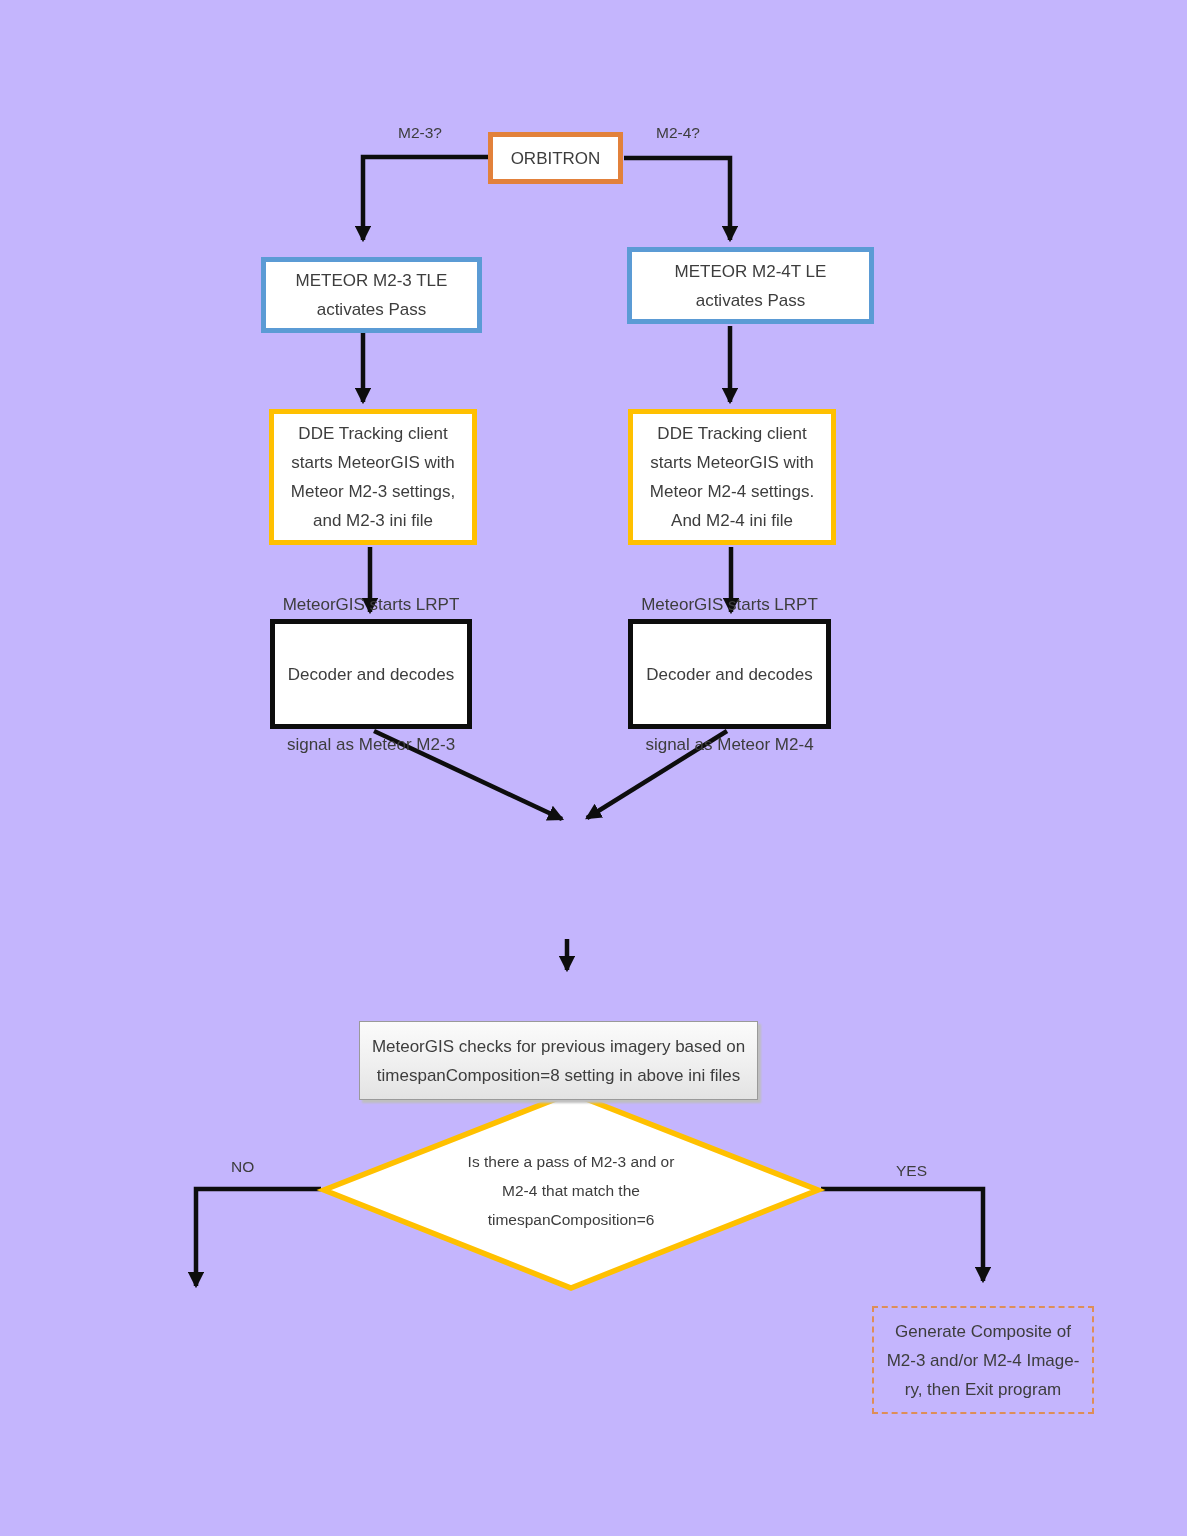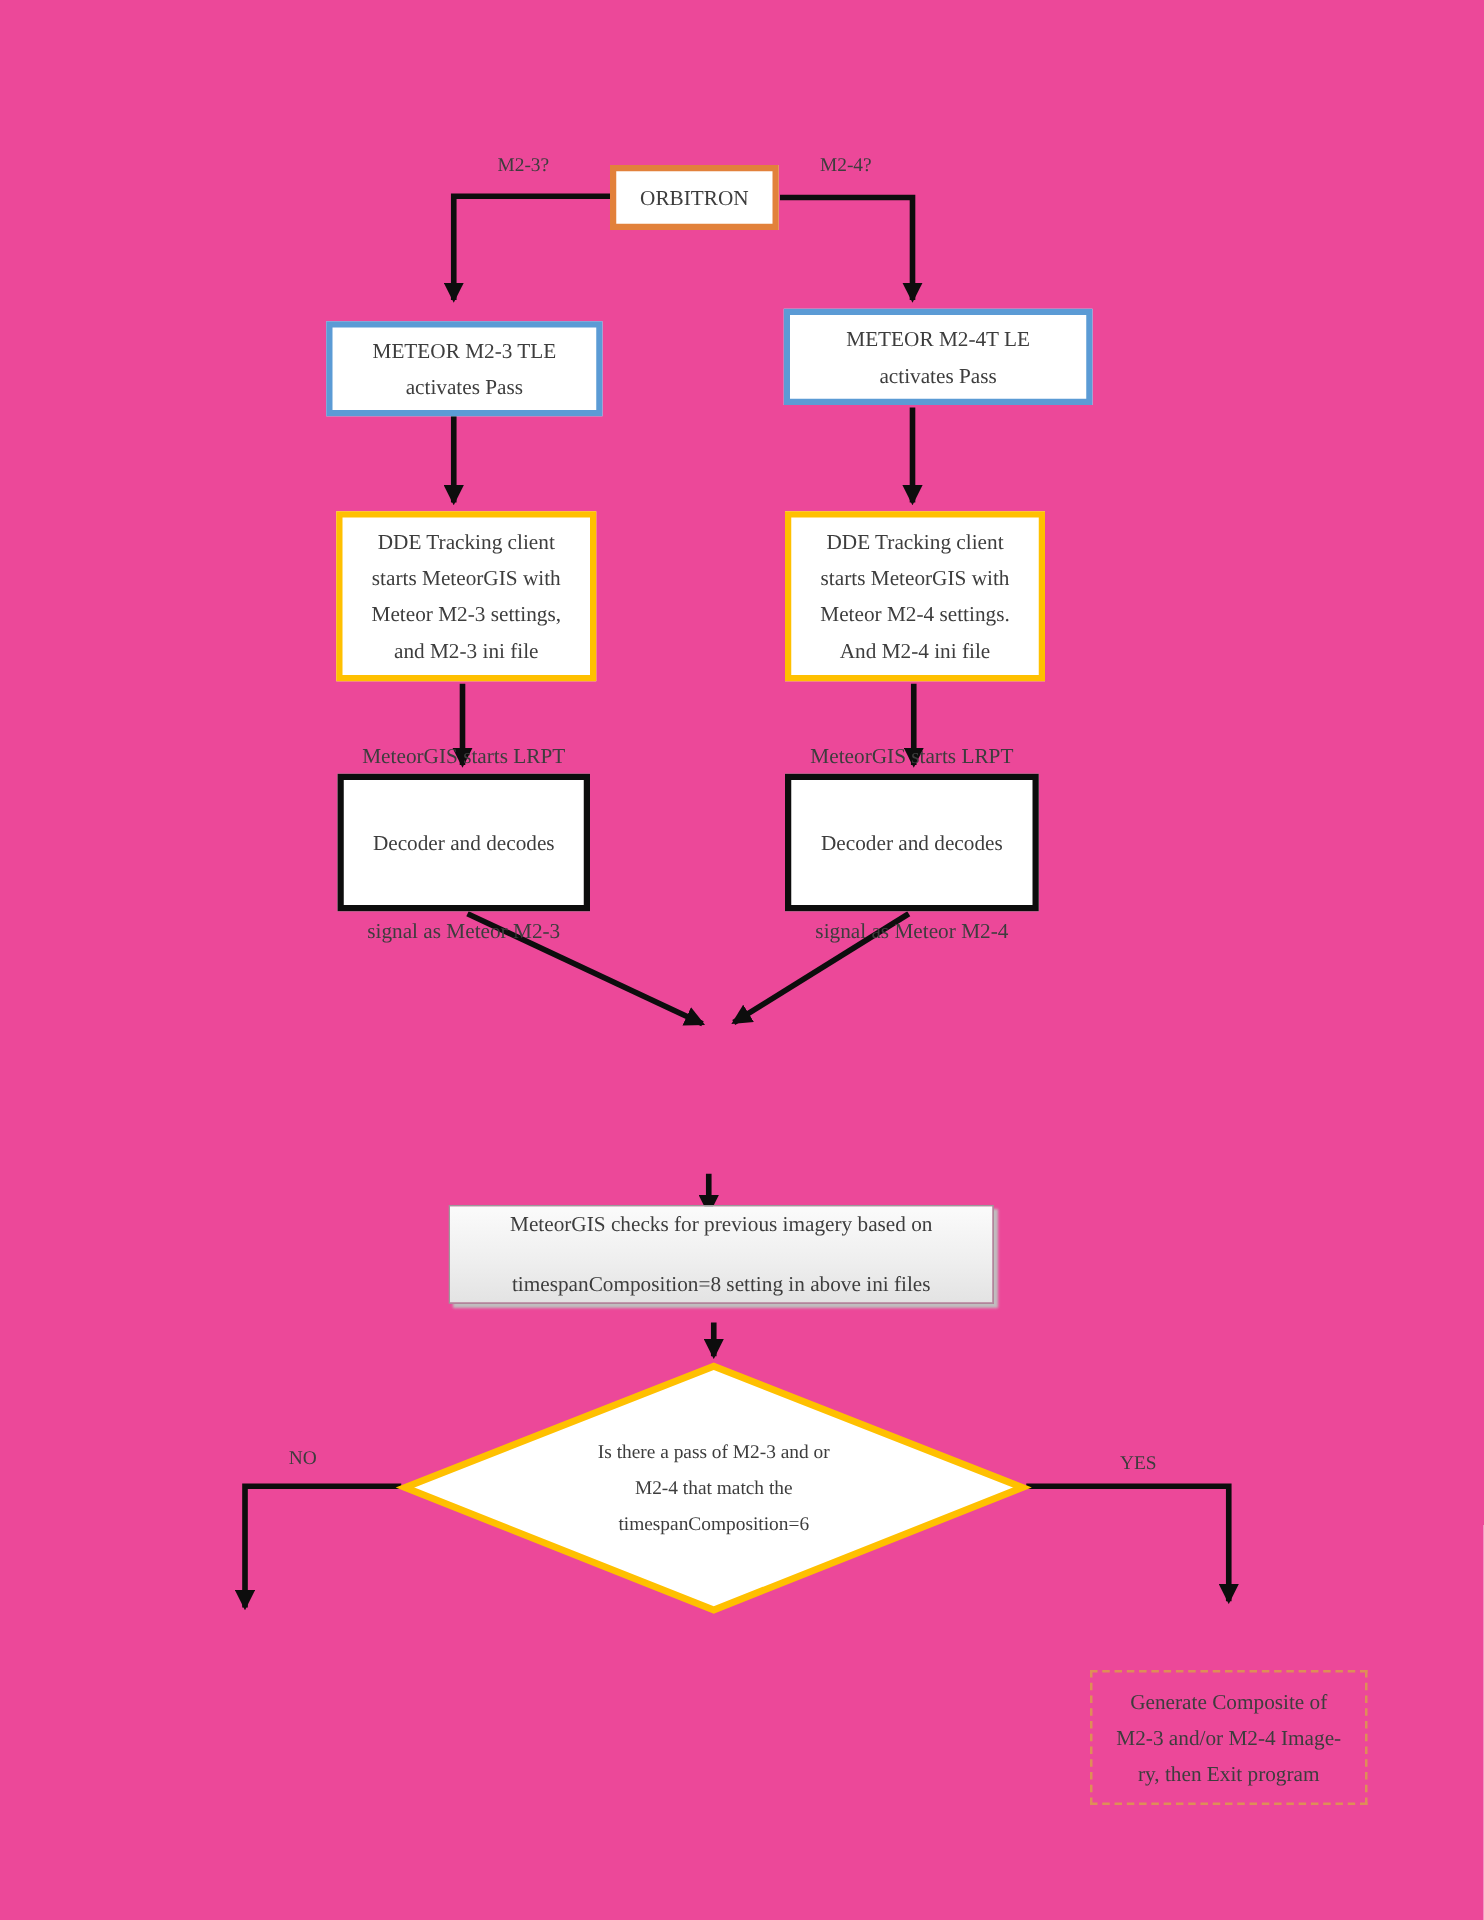--- a/index.html
+++ b/index.html
@@ -1,20 +1,20 @@
 <!DOCTYPE html>
 <html><head>
 <meta charset="utf-8">
 <style>
   html,body{margin:0;padding:0;background:#ffffff;}
   .canvas{
     position:relative;
     width:1187px;height:1536px;
-    background:#ec4899;
-    font-family:Liberation Serif, serif;
+    background:#c4b5fd;
+    font-family:Liberation Sans, sans-serif;
     color:#3d3d3d;
     overflow:hidden;
   }
   svg.wires{position:absolute;left:0;top:0;z-index:1;}
   .node{
     position:absolute;z-index:2;
     display:flex;flex-direction:column;justify-content:center;align-items:center;
     text-align:center;background:#ffffff;
     font-size:17px;line-height:29px;
     box-sizing:border-box;
@@ -102,30 +102,30 @@
     <span class="line">MeteorGIS starts LRPT</span>
     <span class="line">Decoder and decodes</span>
     <span class="line">signal as Meteor M2-3</span>
   </div>
   <div class="node blackbox" style="left:628px;top:619px;width:203px;height:110px;">
     <span class="line">MeteorGIS starts LRPT</span>
     <span class="line">Decoder and decodes</span>
     <span class="line">signal as Meteor M2-4</span>
   </div>
 
-  <div class="node graybox" style="left:359px;top:964px;width:436px;height:79px;justify-content:space-between;">
+  <div class="node graybox" style="left:359px;top:1021px;width:399px;height:79px;">
     <span class="line">MeteorGIS checks for previous imagery based on</span>
     <span class="line">timespanComposition=8 setting in above ini files</span>
   </div>
 
   <div class="diamond-text" style="left:396px;top:1142px;width:350px;height:96px;">
     <span class="line">Is there a pass of M2-3 and or</span>
     <span class="line">M2-4 that match the</span>
     <span class="line">timespanComposition=6</span>
   </div>
 
-  <div class="node dashedbox" style="left:872px;top:1336px;width:222px;height:108px;">
+  <div class="node dashedbox" style="left:872px;top:1306px;width:222px;height:108px;">
     <span class="line">Generate Composite of</span>
     <span class="line">M2-3 and/or M2-4 Image-</span>
     <span class="line">ry, then Exit program</span>
   </div>
 
 </div>
 
 </body></html>

